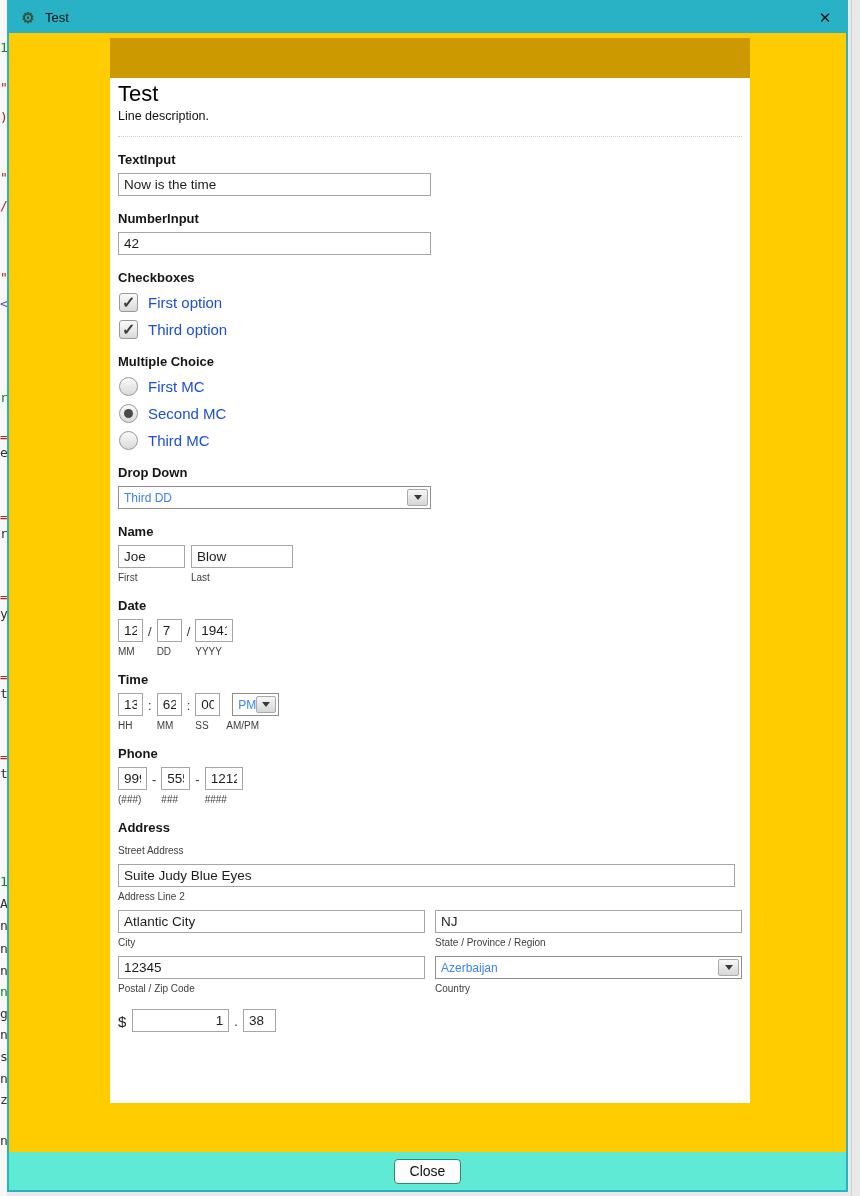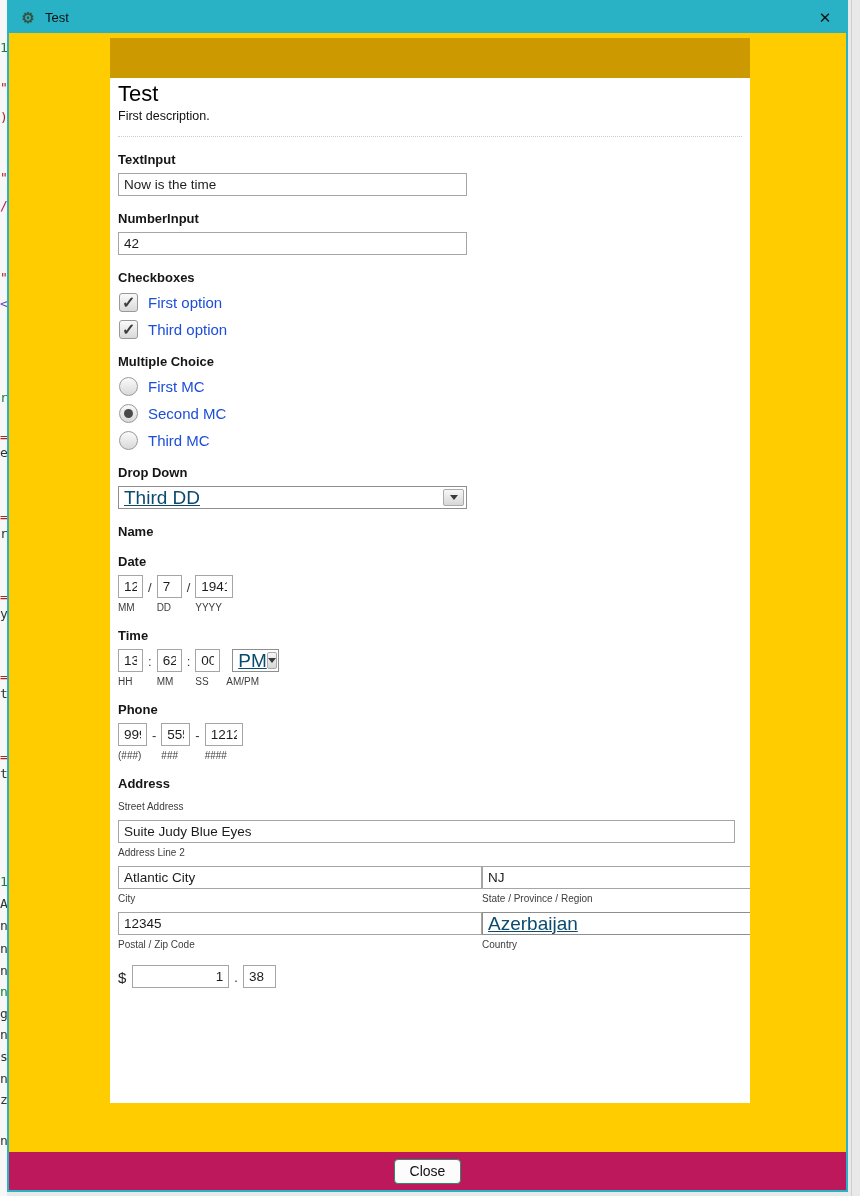--- a/index.html
+++ b/index.html
@@ -72,23 +72,23 @@
   .dotted-sep { border-top:1px dotted #cccccc; margin-top:13px; }
 
   .group { margin-top:15px; }
   .g-label { display:block; font-size:13px; font-weight:700; color:#151515; margin-bottom:6px; }
 
   input.txt {
     height:23px; border:1px solid #a5a5a5; background:#fff;
     font:13.5px "Liberation Sans", sans-serif; color:#1c1c1c;
     padding:2px 5px; border-radius:0; outline:none;
   }
-  .w-std  { width:349px; }
+  .w-std  { width:313px; }
   .w-full { width:617px; }
-  .w-half { width:364px; }
+  .w-half { width:307px; }
 
   
   .opt-row { display:flex; align-items:center; margin:7px 0 7px 1px; height:20px; }
   .opt-row .opt-label { font-size:15px; color:#1d4ed8; margin-left:10px; }
   .checkbox, .radio {
     width:19px; height:19px; border:1px solid #999;
     background:linear-gradient(#fafafa,#d9d9d9);
     position:relative; flex:0 0 auto;
   }
   .checkbox { border-radius:3px; }
@@ -100,21 +100,21 @@
   .radio[data-selected="true"]::after {
     content:""; position:absolute; left:4px; top:4px;
     width:9px; height:9px; border-radius:50%; background:#4a4a4a;
   }
 
   
   .select {
     height:23px; border:1px solid #8e8e8e; background:#fff;
     display:flex; align-items:center; position:relative;
   }
-  .select .sel-value { font-size:19px; color:#0c4a6e; padding-left:5px; flex:1;text-decoration:underline; }
+  .select .sel-value { font-size:12px; color:#3b82f6; padding-left:5px; flex:1; }
   .sel-btn {
     width:21px; height:17px; margin-right:2px;
     border:1px solid #aaa; border-radius:2px;
     background:linear-gradient(#f7f7f7,#d7d7d7);
     display:flex; align-items:center; justify-content:center;
   }
   .tri-down {
     width:0; height:0; border-left:4px solid transparent;
     border-right:4px solid transparent; border-top:5px solid #3a3a3a;
   }
@@ -127,21 +127,21 @@
   .w-2d { width:25px; } .w-3d { width:29px; } .w-4d { width:38px; }
   .ampm-sel { width:47px; margin-left:6px; }
   .addr-row { display:flex; }
   .addr-gap { width:22px; }
   .price-cur { font-size:15px; color:#222; padding:4px 6px 0 0; }
   .dollars { width:97px; text-align:right; }
   .cents { width:33px; }
 
   
   .dlg-footer {
-    flex:0 0 38px; background:#be185d;
+    flex:0 0 38px; background:#5eead4;
     display:flex; align-items:center; justify-content:center;
   }
   .close-btn {
     font:14px "Liberation Sans", sans-serif; color:#111;
     padding:3px 15px 4px; border:1px solid #2e8b63; border-radius:4px;
     background:#fcfcfc;
   }
 </style>
 </head>
 <body>
@@ -190,21 +190,21 @@
     <span class="wtitle">Test</span>
     <span class="close-x">✕</span>
   </div>
 
   <div class="dlg-body">
     <div class="panel">
       <div class="gold-header"></div>
       <div class="form-content">
 
         <h1>Test</h1>
-        <div class="desc">First description.</div>
+        <div class="desc">Line description.</div>
         <div class="dotted-sep"></div>
 
         <div class="group">
           <span class="g-label">TextInput</span>
           <input class="txt w-std" type="text" value="Now is the time" style="">
         </div>
 
         <div class="group">
           <span class="g-label">NumberInput</span>
           <input class="txt w-std" type="text" value="42" style="">
@@ -243,20 +243,30 @@
           <div class="select w-std">
             <span class="sel-value">Third DD</span>
             <span class="sel-btn">
                 <span class="tri-down"></span>
               </span>
           </div>
         </div>
 
         <div class="group">
           <span class="g-label">Name</span>
+          <div class="parts-row">
+            <div class="part" style="margin-right:6px">
+              <input class="txt" style="width: 67px;" type="text" value="Joe">
+              <span class="sublabel">First</span>
+            </div>
+            <div class="part">
+              <input class="txt" style="width: 102px;" type="text" value="Blow">
+              <span class="sublabel">Last</span>
+            </div>
+          </div>
         </div>
 
         <div class="group">
           <span class="g-label">Date</span>
           <div class="parts-row">
             <div class="part">
               <input class="txt w-2d" type="text" value="12" style="">
               <span class="sublabel">MM</span>
             </div>
             <span class="part-sep">/</span>

